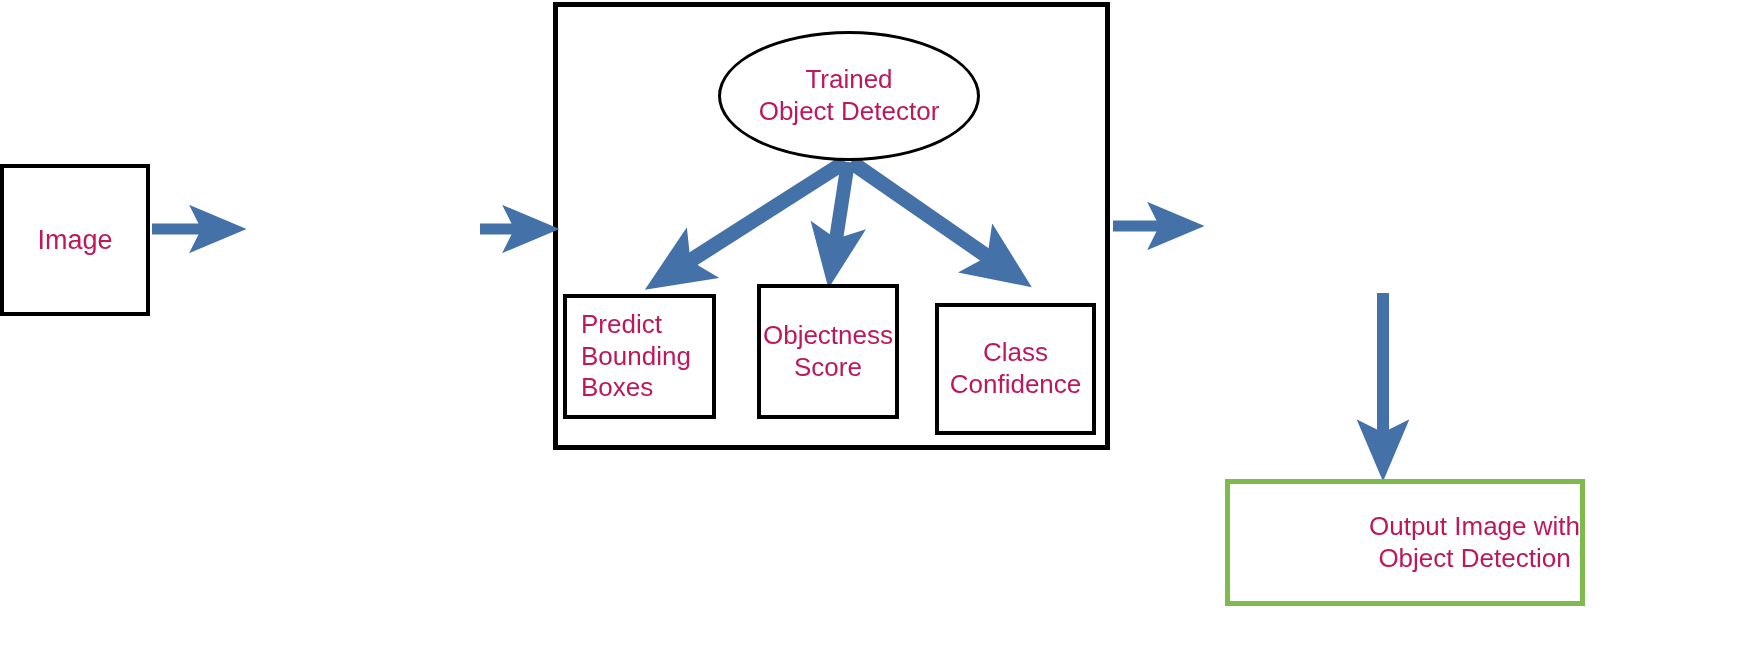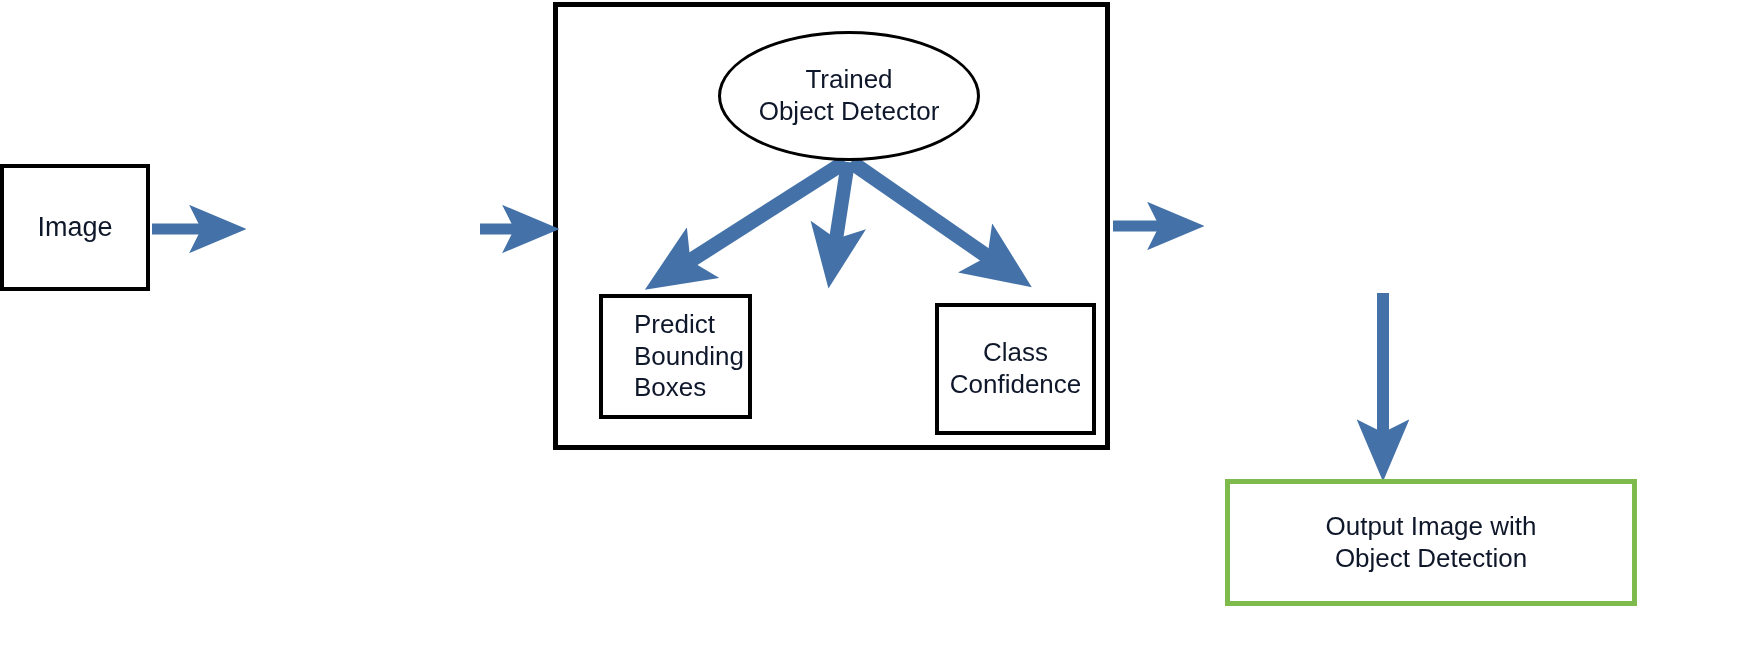--- a/index.html
+++ b/index.html
@@ -18,21 +18,21 @@
     overflow: hidden;
   }
   .node {
     position: absolute;
     box-sizing: border-box;
     background: #ffffff;
     display: flex;
     align-items: center;
     justify-content: center;
     text-align: center;
-    color: #0f172a;
+    color: #be185d;
     line-height: 1.22;
     z-index: 3;
   }
   .box {
     border: 4px solid #000000;
   }
   .box-green {
     border: 5px solid #7fbb4c;
   }
   .container-box {
@@ -46,34 +46,33 @@
     background: #ffffff;
     z-index: 4;
   }
   .label {
     display: block;
     white-space: pre-line;
   }
   .align-left {
     text-align: left;
     justify-content: flex-start;
-    padding-left: 31px;
-    margin-left: 36px;
+    padding-left: 14px;
   }
 
   
-  #node-image        { left: 0px;    top: 164px; width: 150px; height: 127px; font-size: 27px; }
+  #node-image        { left: 0px;    top: 164px; width: 150px; height: 152px; font-size: 27px; }
   #node-preprocess   { left: 244px;  top: 164px; width: 233px; height: 127px; font-size: 27px; }
   #node-detector-box { left: 553px;  top: 2px;   width: 557px; height: 448px; }
   #node-detector     { left: 718px;  top: 31px;  width: 262px; height: 130px; font-size: 26px; }
   #node-predict      { left: 563px;  top: 294px; width: 153px; height: 125px; font-size: 26px; }
   #node-objectness   { left: 757px;  top: 284px; width: 142px; height: 135px; font-size: 26px; }
   #node-class        { left: 935px;  top: 287px; width: 161px; height: 132px; font-size: 26px; margin-top: 16px; }
   #node-nms          { left: 1199px; top: 166px; width: 551px; height: 126px; font-size: 27px; }
-  #node-output       { left: 1225px; top: 479px; width: 412px; height: 127px; font-size: 26px; }
+  #node-output       { left: 1225px; top: 479px; width: 360px; height: 127px; font-size: 26px; justify-content: flex-end; }
 
   #arrows {
     position: absolute;
     left: 0;
     top: 0;
     width: 1750px;
     height: 661px;
     z-index: 2;
     pointer-events: none;
   }
@@ -133,20 +132,24 @@
     <span class="label">Trained
 Object Detector</span>
   </div>
 
   <div id="node-predict" class="node box align-left">
     <span class="label">Predict
 Bounding
 Boxes</span>
   </div>
 
+  <div id="node-objectness" class="node box">
+    <span class="label">Objectness
+Score</span>
+  </div>
 
   <div id="node-class" class="node box">
     <span class="label">Class
 Confidence</span>
   </div>
 
 
   <div id="node-output" class="node box-green">
     <span class="label">Output Image with
 Object Detection</span>

